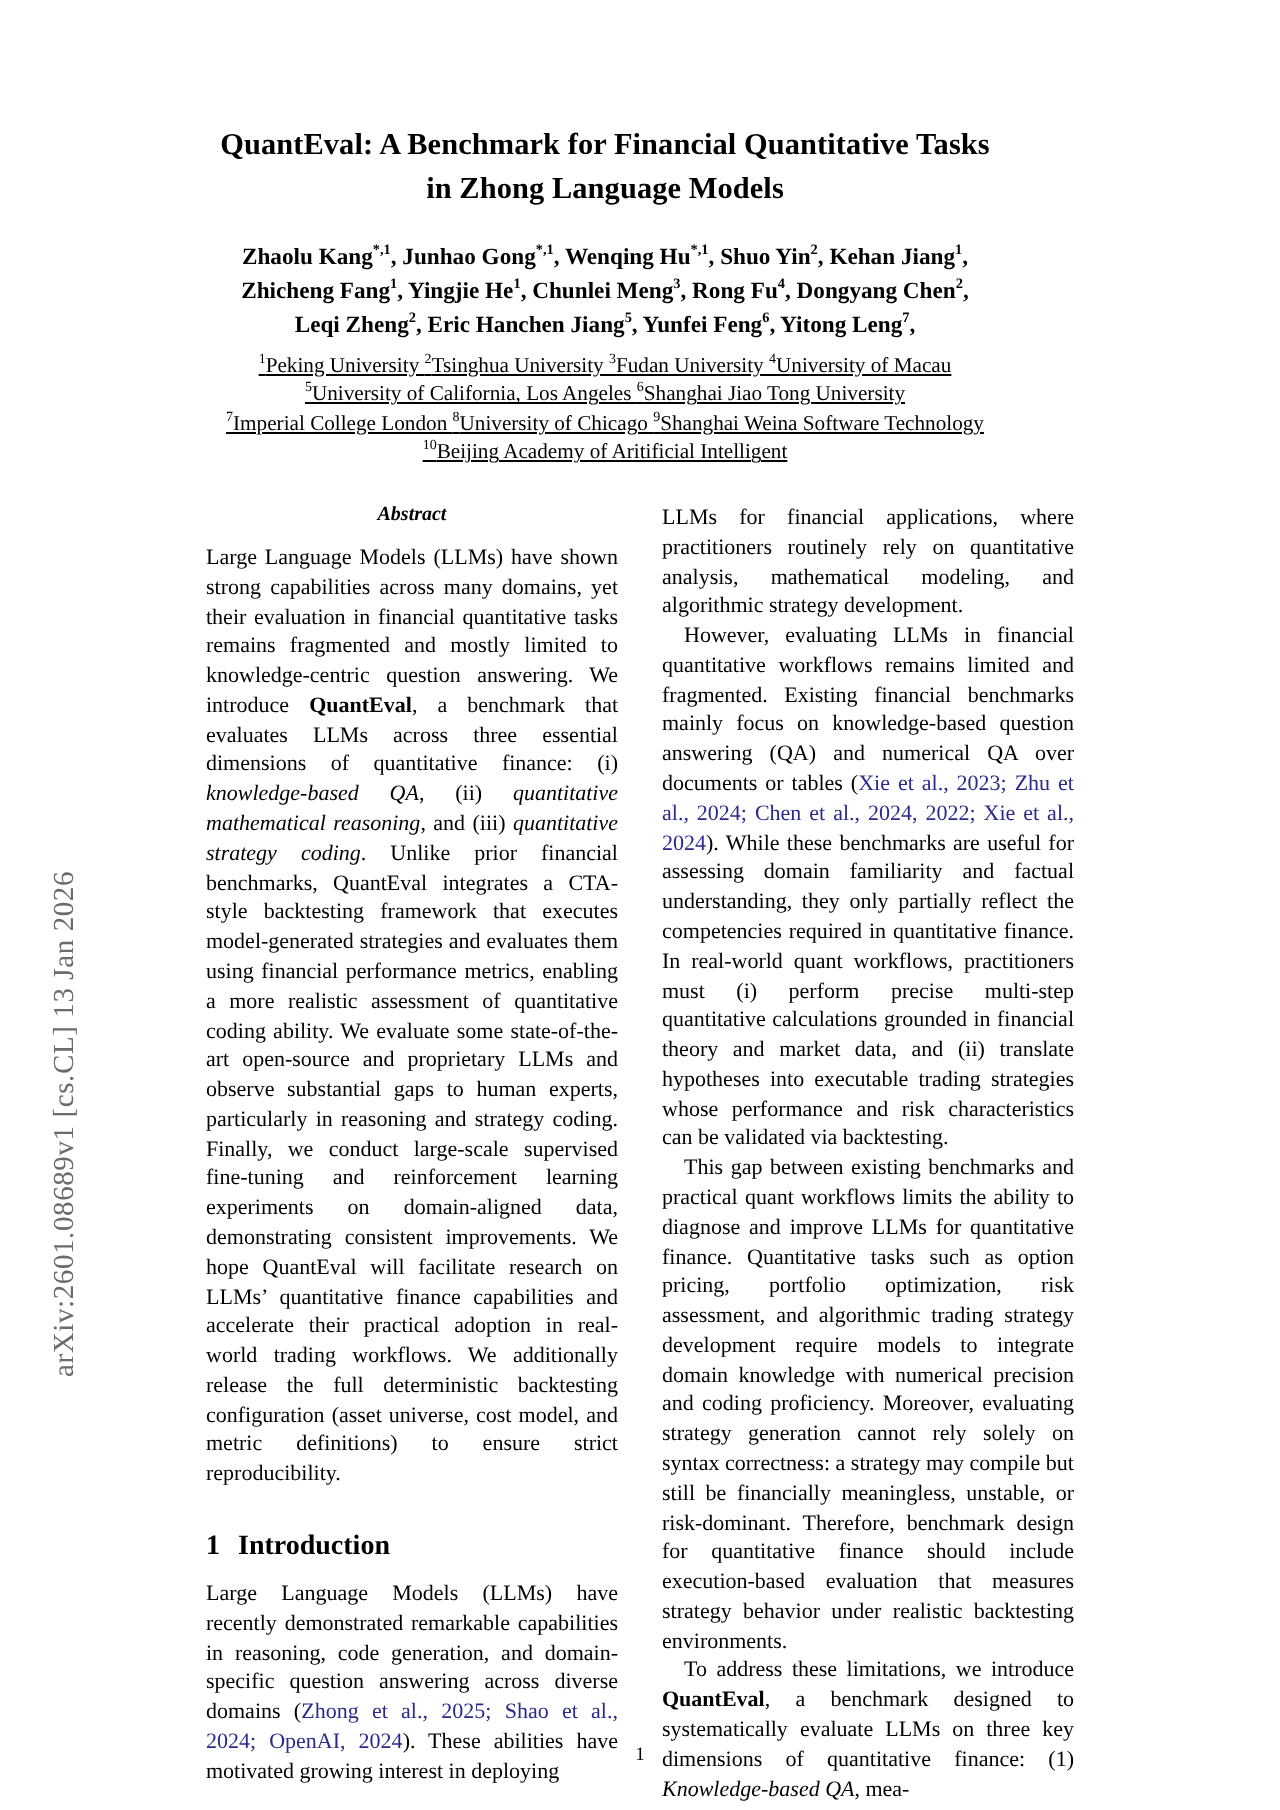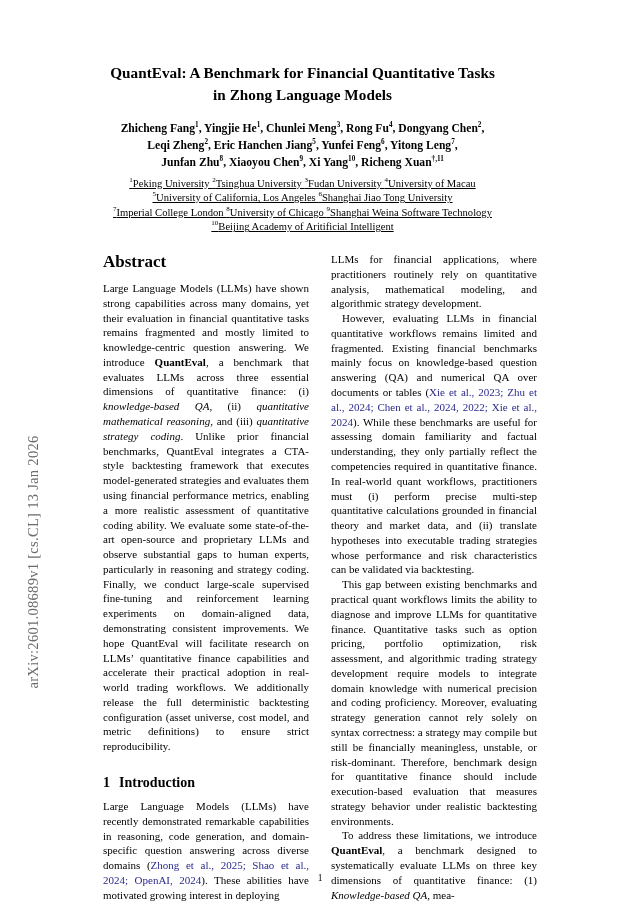--- a/index.html
+++ b/index.html
@@ -97,23 +97,25 @@
     gap: 22px;
     padding: 0 103px;
     box-sizing: border-box;
   }
   .col {
     width: 206px;
     flex: 0 0 206px;
   }
 
   .abstract-head {
-    font-size: 17px;
+    text-align: center;
+    font-size: 10px;
     font-weight: bold;
     margin: 0 0 9px 0;
+    font-style: italic;
   }
 
   p.body-text {
     margin: 0;
     font-size: 11px;
     line-height: 1.345;
     text-align: justify;
     text-justify: inter-word;
     hyphens: manual;
     color: #000;
@@ -182,23 +184,23 @@
   <div class="content">
 
     <div class="title-block">
       <div class="paper-title">
         <span>QuantEval: A Benchmark for Financial Quantitative Tasks</span><br>
         <span>in Zhong Language Models</span>
       </div>
     </div>
 
     <div class="authors">
+      <div>Zhaolu Kang<sup>*,1</sup>, Junhao Gong<sup>*,1</sup>, Wenqing Hu<sup>*,1</sup>, Shuo Yin<sup>2</sup>, Kehan Jiang<sup>1</sup>,</div>
       <div>Zhicheng Fang<sup>1</sup>, Yingjie He<sup>1</sup>, Chunlei Meng<sup>3</sup>, Rong Fu<sup>4</sup>, Dongyang Chen<sup>2</sup>,</div>
       <div>Leqi Zheng<sup>2</sup>, Eric Hanchen Jiang<sup>5</sup>, Yunfei Feng<sup>6</sup>, Yitong Leng<sup>7</sup>,</div>
-      <div>Junfan Zhu<sup>8</sup>, Xiaoyou Chen<sup>9</sup>, Xi Yang<sup>10</sup>, Richeng Xuan<sup>†,11</sup></div>
     </div>
 
     <div class="affiliations">
       <div><sup>1</sup>Peking University <sup>2</sup>Tsinghua University <sup>3</sup>Fudan University <sup>4</sup>University of Macau</div>
       <div><sup>5</sup>University of California, Los Angeles <sup>6</sup>Shanghai Jiao Tong University</div>
       <div><sup>7</sup>Imperial College London <sup>8</sup>University of Chicago <sup>9</sup>Shanghai Weina Software Technology</div>
       <div><sup>10</sup>Beijing Academy of Aritificial Intelligent</div>
     </div>
 
     <div class="columns">

